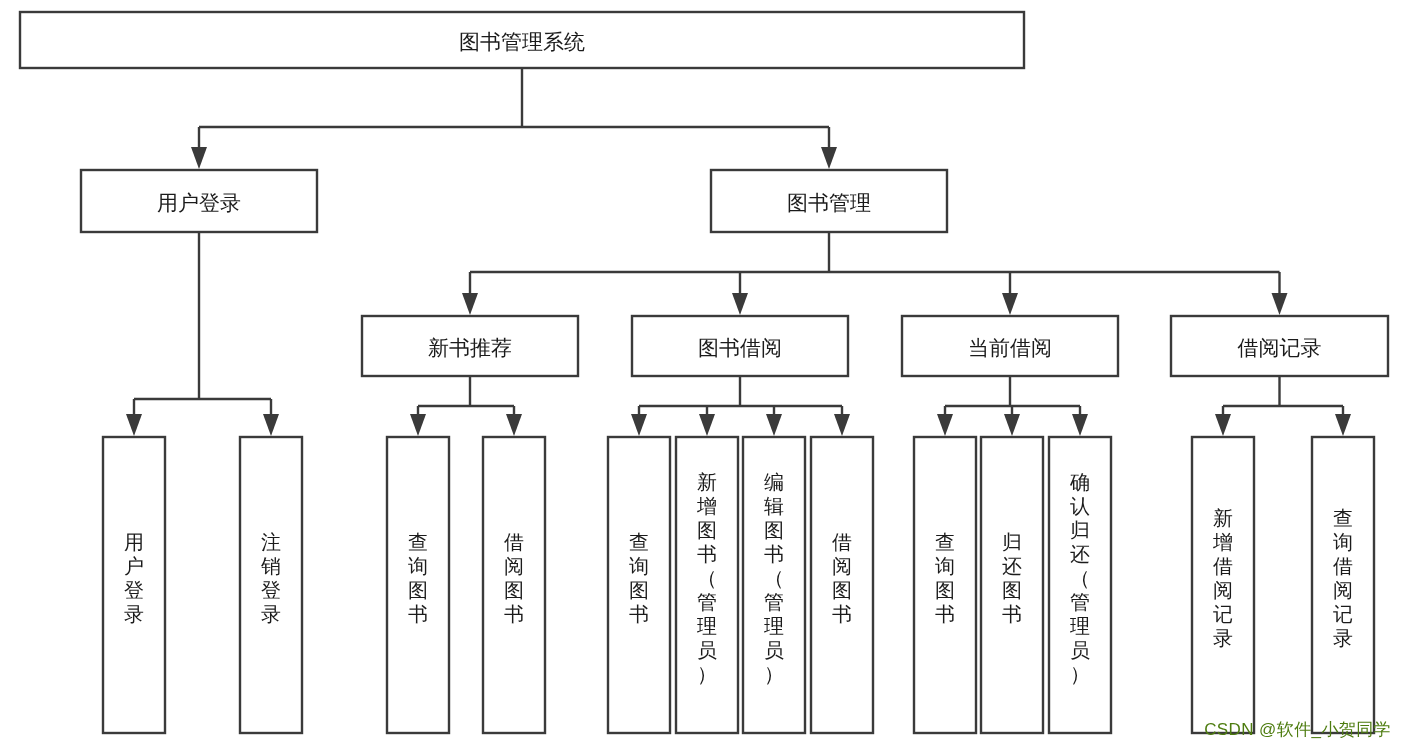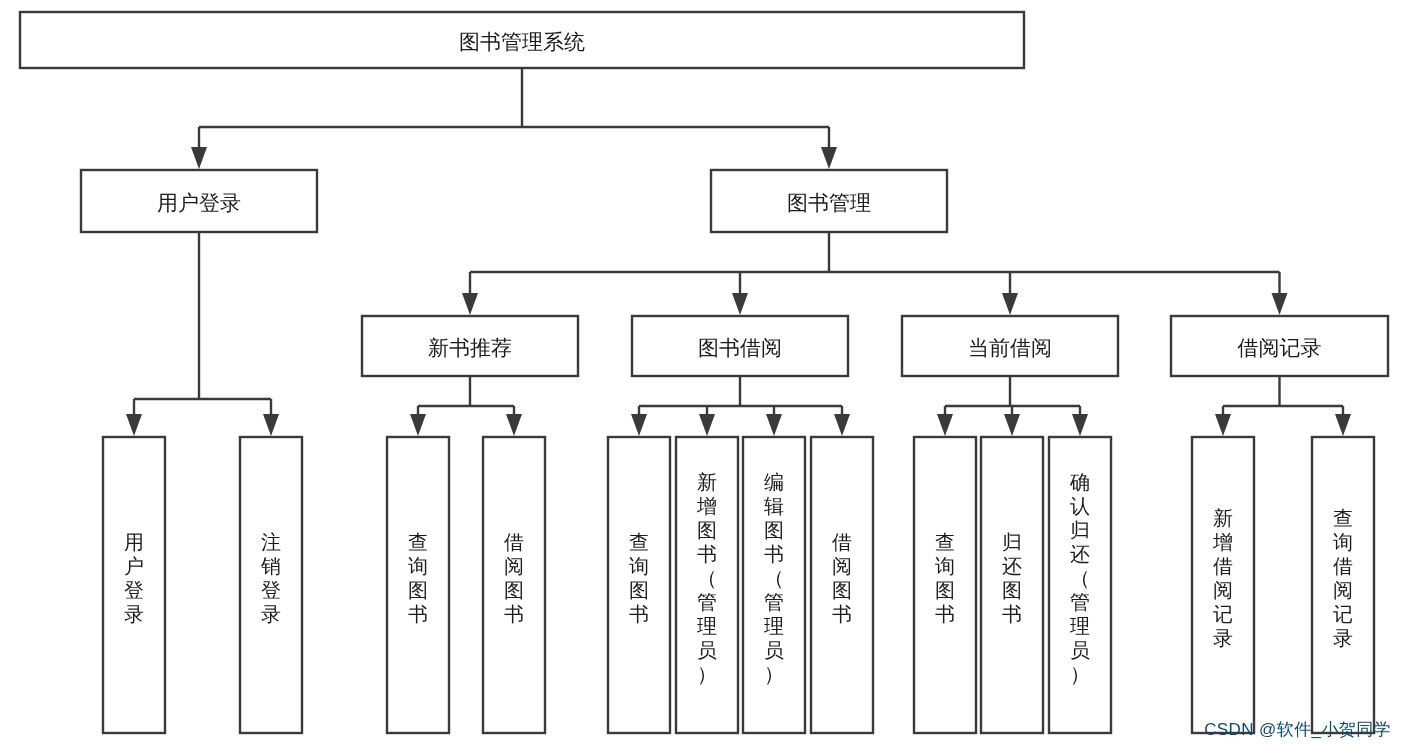--- a/index.html
+++ b/index.html
@@ -53,21 +53,21 @@
     font-family: "Liberation Sans", "DejaVu Sans", sans-serif;
     font-size: 20px;
     text-anchor: middle;
   }
   .watermark {
     position: absolute;
     right: 14px;
     bottom: 6px;
     font-family: "Liberation Sans", "DejaVu Sans", sans-serif;
     font-size: 17px;
-    color: #0c4a6e;
+    color: #4d7c0f;
     letter-spacing: 0.4px;
     white-space: nowrap;
     user-select: none;
   }
 </style>
 </head>
 <body>
 
 <div id="diagram-root">
   <svg id="tree-svg" viewBox="0 0 1405 747">

